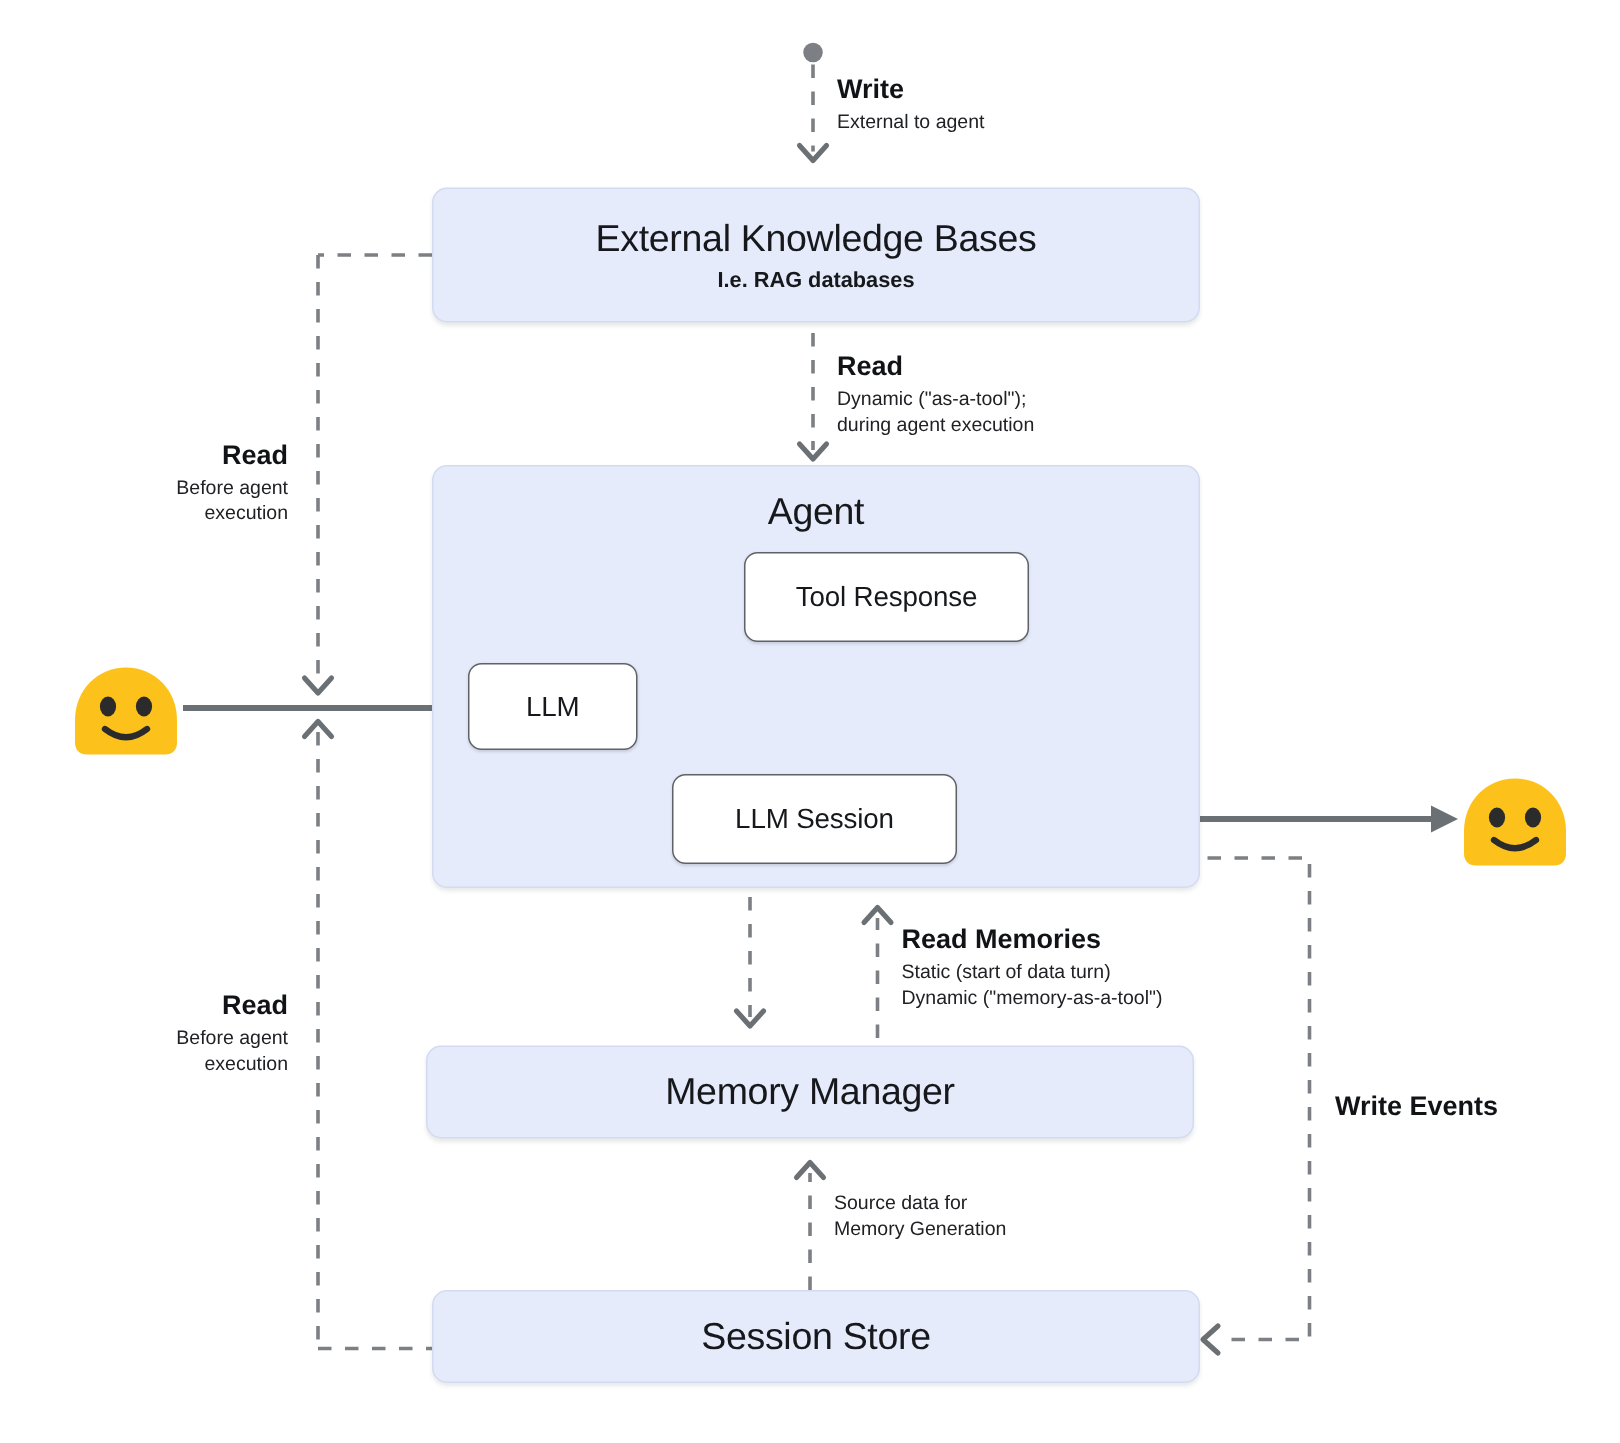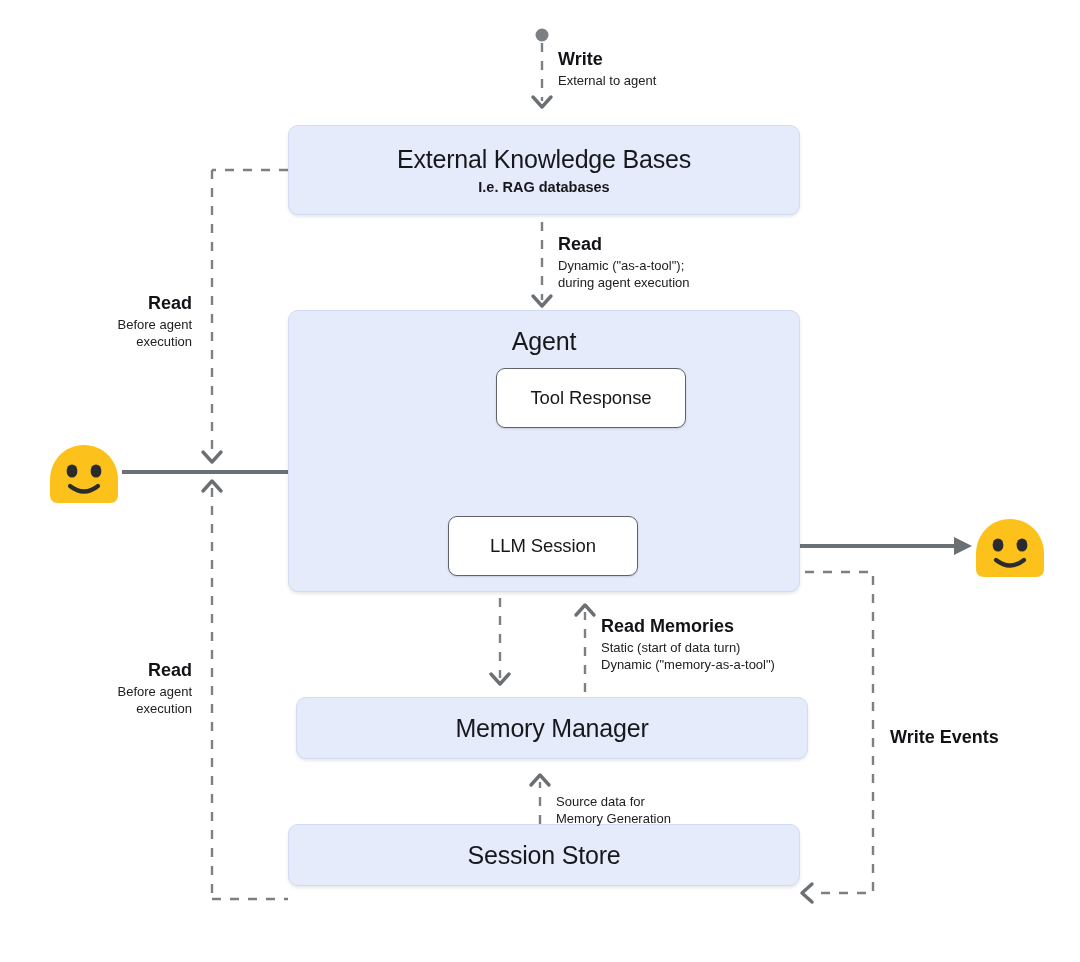--- a/index.html
+++ b/index.html
@@ -193,31 +193,34 @@
 
   <div class="sys-box" style="left:288px; top:125px; width:512px; height:90px;">
     <div class="sys-title">External Knowledge Bases</div>
     <div class="sys-sub">I.e. RAG databases</div>
   </div>
 
   <div class="node-box" style="left:448px; top:368px; width:190px; height:60px;margin-left:48px;">
     <span class="node-label">Tool Response</span>
   </div>
 
+  <div class="node-box" style="left:312px; top:442px; width:113px; height:58px;">
+    <span class="node-label">LLM</span>
+  </div>
 
 
   <div class="node-box" style="left:448px; top:516px; width:190px; height:60px;">
     <span class="node-label">LLM Session</span>
   </div>
 
-  <div class="sys-box" style="left:296px; top:697px; width:512px; height:62px;">
+  <div class="sys-box" style="left:284px; top:697px; width:512px; height:62px;">
     <div class="sys-title">Memory Manager</div>
   </div>
 
-  <div class="sys-box" style="left:288px; top:824px; width:512px; height:62px;">
+  <div class="sys-box" style="left:288px; top:860px; width:512px; height:62px;">
     <div class="sys-title">Session Store</div>
   </div>
 
   <svg class="user-emoji" style="left:46px; top:443px;" viewBox="0 0 76 62">
     <path d="M38,2 C57,2 72,17 72,37 L72,52 C72,57 69,60 64,60 L12,60 C7,60 4,57 4,52 L4,37 C4,17 19,2 38,2 Z" fill="#FCC21B"></path>
     <ellipse cx="26" cy="28" rx="5.4" ry="6.6" fill="#2b2b2b"></ellipse>
     <ellipse cx="50" cy="28" rx="5.4" ry="6.6" fill="#2b2b2b"></ellipse>
     <path d="M24,43 Q38,54 52,43" stroke="#2b2b2b" stroke-width="4.2" fill="none" stroke-linecap="round"></path>
   </svg>
 

